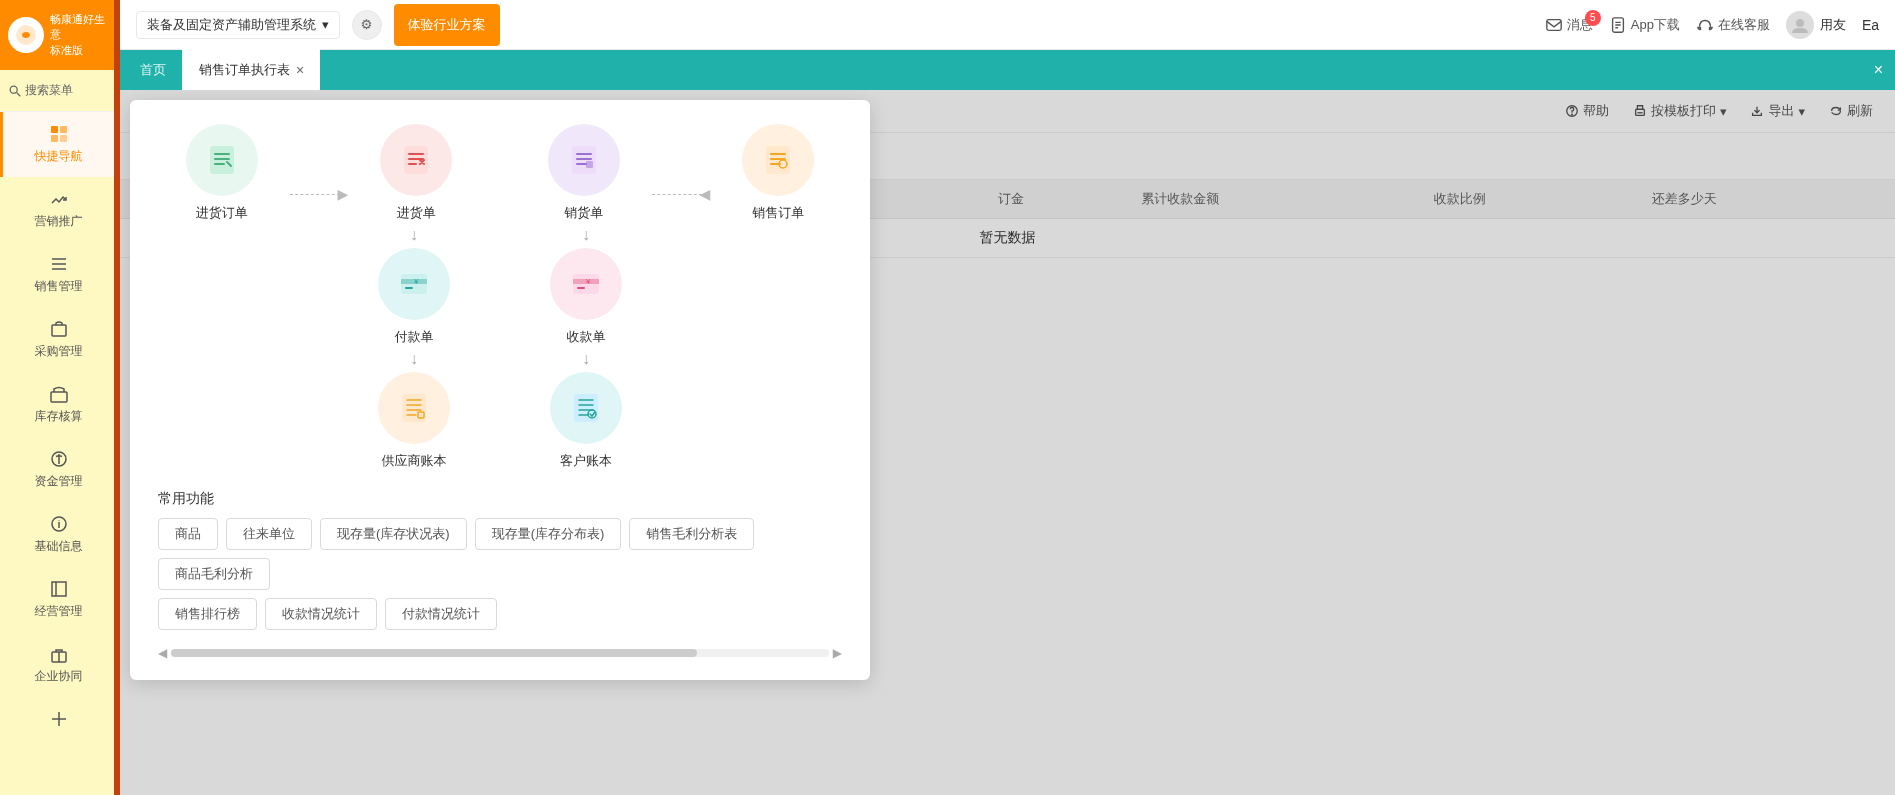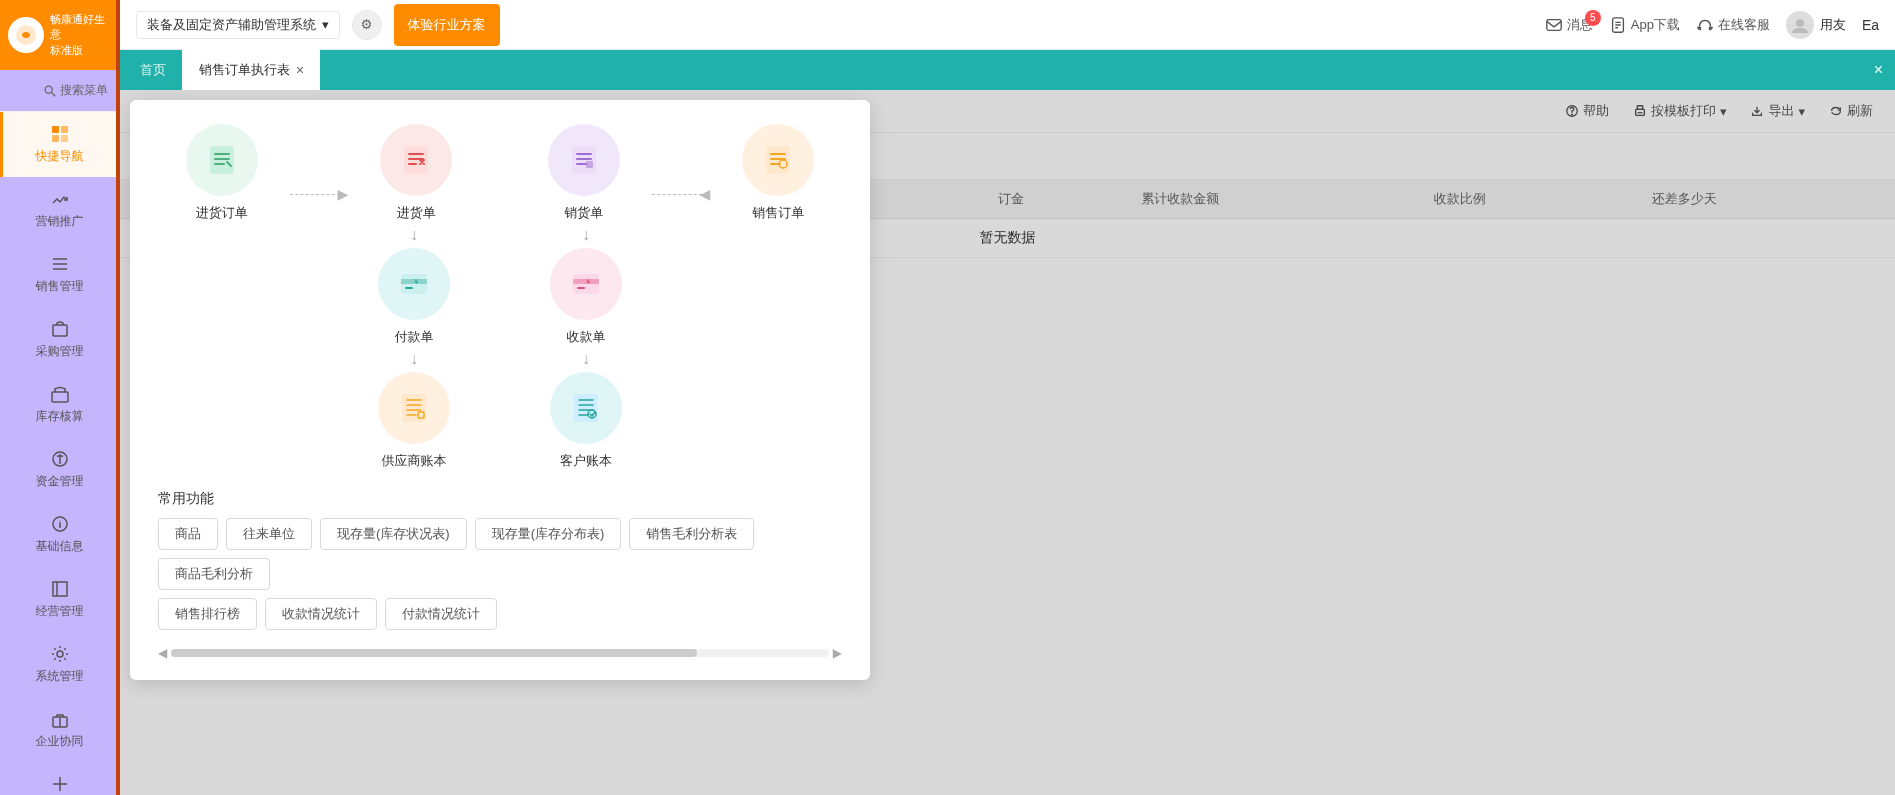--- a/index.html
+++ b/index.html
@@ -2,27 +2,27 @@
 <html><head>
   <meta charset="utf-8">
   <style>
     * { margin: 0; padding: 0; box-sizing: border-box; }
     body { font-family: "Microsoft YaHei", "PingFang SC", sans-serif; font-size: 13px; background: #f5f5f5; overflow: hidden; width: 1895px; height: 795px; }
 
     
     .app-wrapper { display: flex; height: 795px; width: 1895px; }
 
     
-    .sidebar { width: 120px; background: #c4b5fd; display: flex; flex-direction: column; border-right: 4px solid #c2410c; flex-shrink: 0; }
+    .sidebar { width: 120px; background: #fef9c3; display: flex; flex-direction: column; border-right: 6px solid #c2410c; flex-shrink: 0; }
     .sidebar-logo { background: #ff8c00; padding: 12px 8px; display: flex; align-items: center; gap: 6px; min-height: 60px; }
     .sidebar-logo-icon { width: 36px; height: 36px; background: #fff; border-radius: 50%; display: flex; align-items: center; justify-content: center; flex-shrink: 0; }
     .sidebar-logo-icon svg { width: 24px; height: 24px; }
     .sidebar-logo-text { color: #fff; font-size: 11px; line-height: 1.4; }
     .sidebar-search { padding: 8px; border-bottom: 1px solid #f0f0f0; }
-    .sidebar-search-btn { width: 100%; background: none; border: none; cursor: pointer; display: flex; align-items: center; gap: 3px; color: #666; font-size: 12px; padding: 4px 0; justify-content: flex-end; }
+    .sidebar-search-btn { width: 100%; background: none; border: none; cursor: pointer; display: flex; align-items: center; gap: 3px; color: #666; font-size: 12px; padding: 4px 0; }
     .sidebar-nav { flex: 1; overflow-y: auto; }
     .sidebar-nav-item { display: flex; flex-direction: column; align-items: center; padding: 12px 8px; cursor: pointer; color: #555; font-size: 12px; gap: 4px; border-left: 3px solid transparent; transition: all 0.2s; }
     .sidebar-nav-item.active { background: #fff8f0; color: #ff8c00; border-left-color: #ff8c00; }
     .sidebar-nav-item svg { width: 20px; height: 20px; }
 
     
     .main { flex: 1; display: flex; flex-direction: column; overflow: hidden; }
 
     
     .topbar { height: 50px; background: #fff; border-bottom: 1px solid #e8e8e8; display: flex; align-items: center; padding: 0 16px; gap: 12px; flex-shrink: 0; }
@@ -168,27 +168,20 @@
           <circle cx="10" cy="10" r="7"></circle>
           <path d="M10 8 L10 14 M10 6 L10 6.5"></path>
         </svg>
         <span>基础信息</span>
       </div>
       <div class="sidebar-nav-item">
         <svg viewBox="0 0 20 20" width="20" height="20" fill="none" stroke="#555" stroke-width="1.5">
           <path d="M3 3 L17 3 L17 17 L3 17 Z M7 3 L7 17"></path>
         </svg>
         <span>经营管理</span>
-      </div>
-      <div class="sidebar-nav-item">
-        <svg viewBox="0 0 20 20" width="20" height="20" fill="none" stroke="#555" stroke-width="1.5">
-          <circle cx="10" cy="10" r="3"></circle>
-          <path d="M10 2 L10 4 M10 16 L10 18 M2 10 L4 10 M16 10 L18 10 M4.3 4.3 L5.7 5.7 M14.3 14.3 L15.7 15.7 M4.3 15.7 L5.7 14.3 M14.3 5.7 L15.7 4.3"></path>
-        </svg>
-        <span>系统管理</span>
       </div>
       <div class="sidebar-nav-item">
         <svg viewBox="0 0 20 20" width="20" height="20" fill="none" stroke="#555" stroke-width="1.5">
           <rect x="3" y="8" width="14" height="10" rx="1"></rect>
           <path d="M7 8 L7 6 L13 6 L13 8"></path>
           <path d="M10 8 L10 18"></path>
         </svg>
         <span>企业协同</span>
       </div>
       <div class="sidebar-nav-item">

